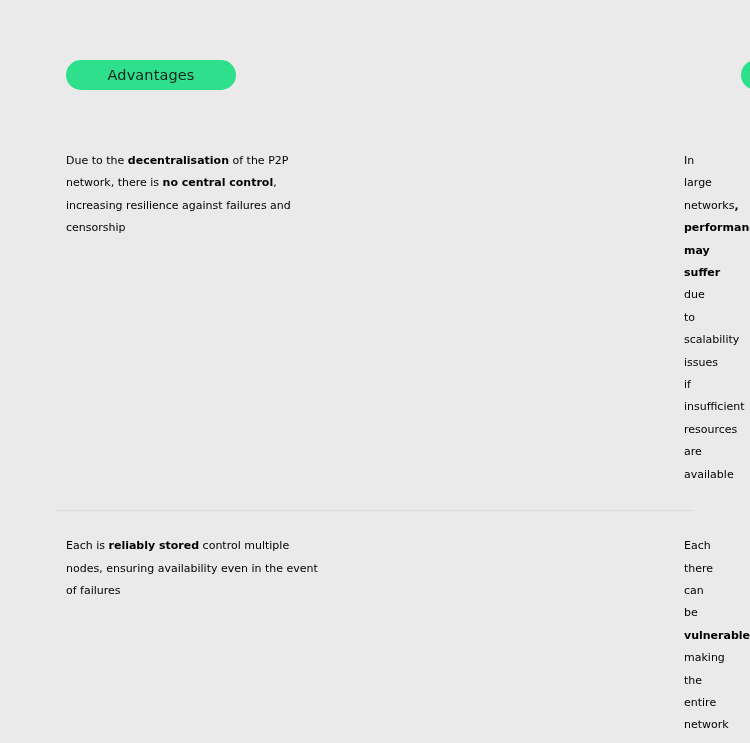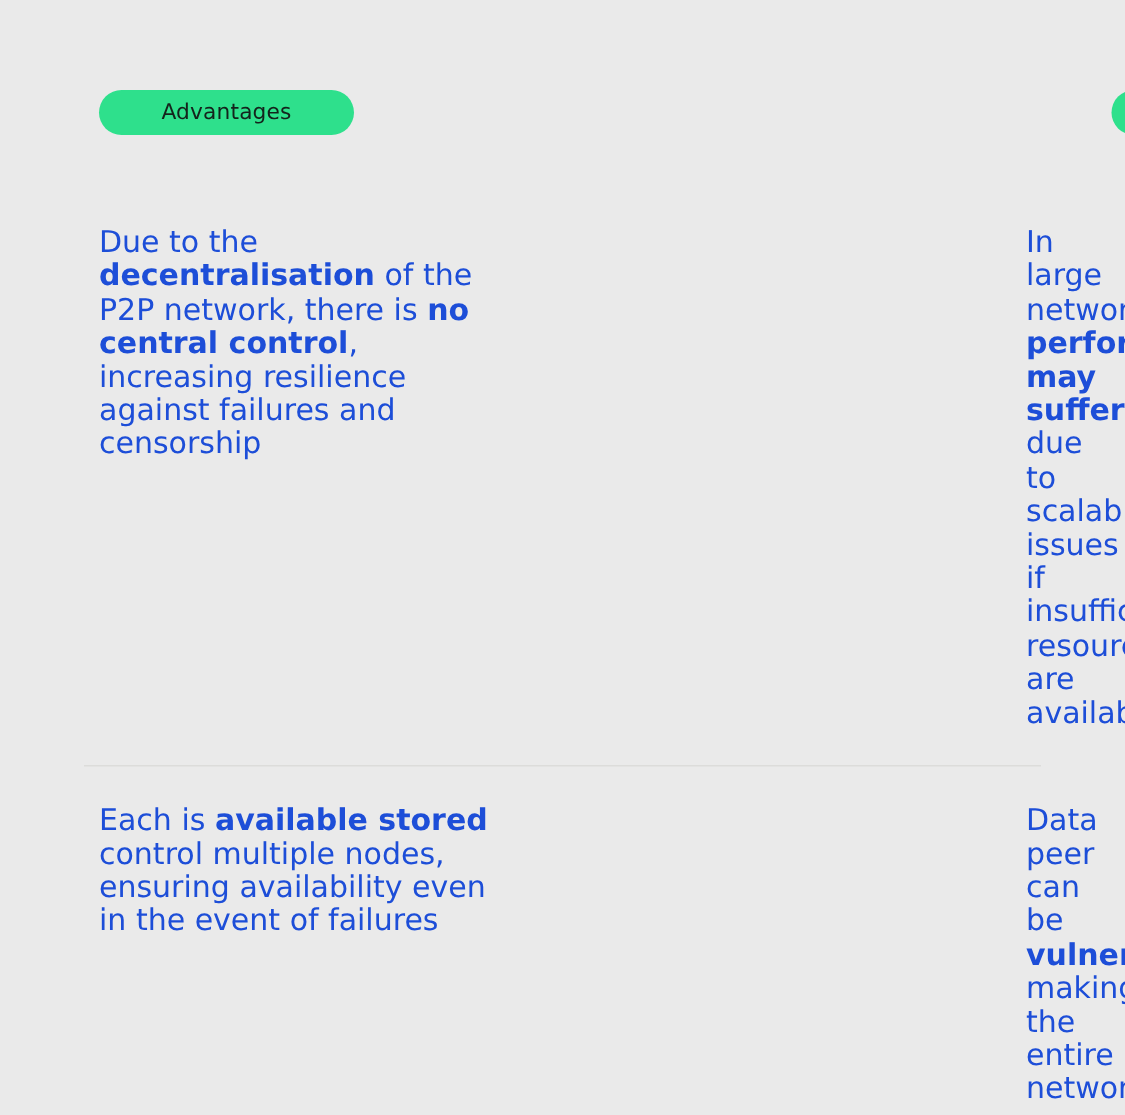--- a/index.html
+++ b/index.html
@@ -62,23 +62,23 @@
   .row + .row {
     border-top: 1px solid #dcdcda;
   }
   .row-inner-pad {
     padding-top: 24px;
     padding-bottom: 24px;
   }
 
   .cell {
     box-sizing: border-box;
-    font-size: 20px;
+    font-size: 11px;
     line-height: 22.4px;
-    color: #1d4ed8;
+    color: #000000;
   }
   .cell.col-left {
     width: 338px;
     padding-left: 66px;
     padding-right: 10px;
   }
   .cell.col-right {
     width: 412px;
     padding-left: 403px;
     padding-right: 10px;
@@ -124,21 +124,21 @@
       <div class="cell col-left row-inner-pad">
         <p class="cell-text"><span>Due to the </span><b>decentralisation</b><span> of the P2P network, there is </span><b>no central control</b><span>, increasing resilience against failures and censorship</span></p>
       </div>
       <div class="cell col-right row-inner-pad">
         <p class="cell-text"><span>In large networks</span><b>, performance may suffer</b><span> due to scalability issues if insufficient resources are available</span></p>
       </div>
     </div>
 
     <div class="row" style="border-top-color: rgb(220, 220, 218);">
       <div class="cell col-left row-inner-pad">
-        <p class="cell-text"><span>Each is </span><b>available stored</b><span> control multiple nodes, ensuring availability even in the event of failures</span></p>
+        <p class="cell-text"><span>Each is </span><b>reliably stored</b><span> control multiple nodes, ensuring availability even in the event of failures</span></p>
       </div>
       <div class="cell col-right row-inner-pad">
-        <p class="cell-text"><span>Data peer can be </span><b>vulnerable</b><span>, making the entire network susceptible to attacks and security risks</span></p>
+        <p class="cell-text"><span>Each there can be </span><b>vulnerable</b><span>, making the entire network susceptible to attacks and security risks</span></p>
       </div>
     </div>
 
   </div>
 </div>
 
 </body></html>

